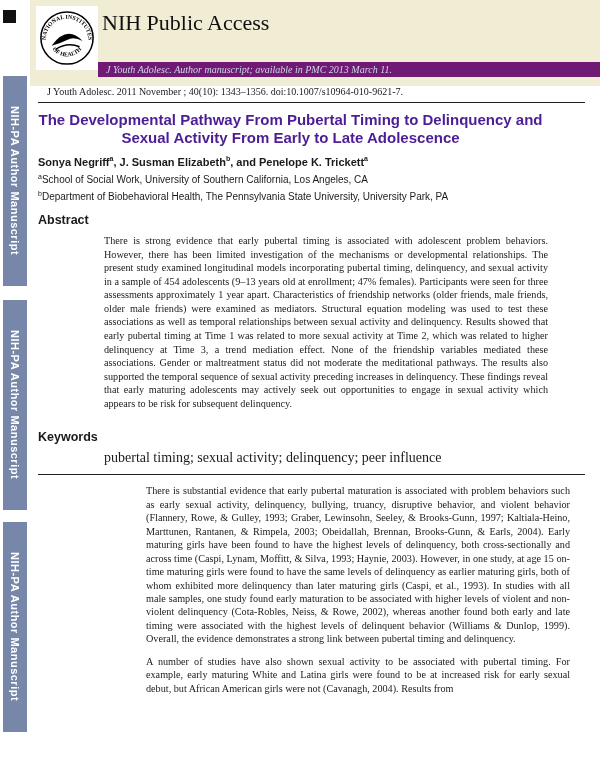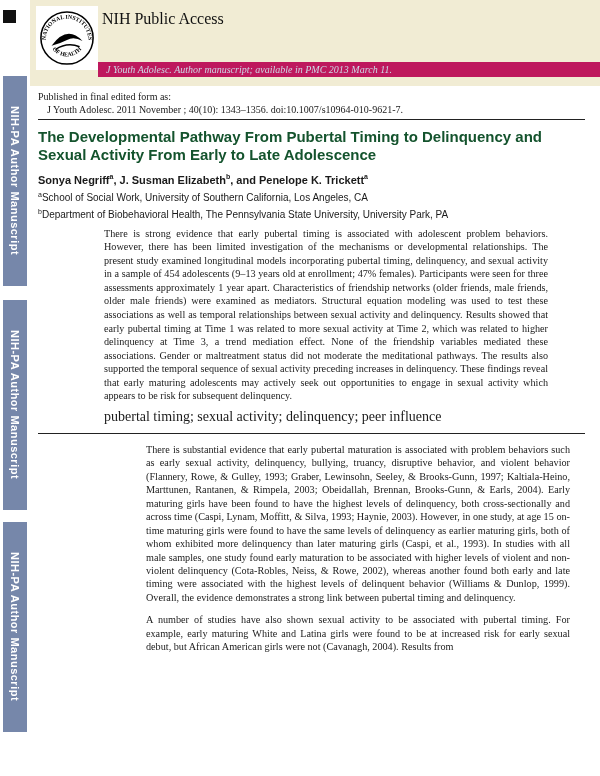--- a/index.html
+++ b/index.html
@@ -10,35 +10,35 @@
   .sidebar{position:absolute;left:0;top:0;width:30px;height:776px;background:#fff;}
   .side-seg{position:absolute;left:3px;width:24px;height:210px;background:#7687aa;
             display:flex;align-items:center;justify-content:center;}
   .side-seg span{writing-mode:vertical-rl;font-family:"Liberation Sans",sans-serif;
                  font-size:11px;font-weight:bold;color:#ffffff;white-space:nowrap;letter-spacing:.5px;}
   .seg1{top:76px;} .seg2{top:300px;} .seg3{top:522px;}
   
   .header{position:absolute;left:30px;top:0;width:570px;height:86px;background:#f1ecd4;}
   .logo-box{position:absolute;left:6px;top:6px;width:62px;height:64px;background:#ffffff;
             display:flex;align-items:center;justify-content:center;}
-  .ha-title{position:absolute;left:72px;top:10px;font-size:16px;color:#111;
+  .ha-title{position:absolute;left:72px;top:10px;font-size:22px;color:#111;
             font-family:"Liberation Serif",serif;}
   .ha-sub{position:absolute;left:72px;top:40px;font-size:15px;font-weight:bold;color:#8e2a25;
           font-family:"Liberation Serif",serif;}
-  .banner-bar{position:absolute;left:68px;top:62px;right:0;height:15px;background:#be185d;
+  .banner-bar{position:absolute;left:68px;top:62px;right:0;height:15px;background:#701a75;
               display:flex;align-items:center;}
   .banner-bar span{font-style:italic;font-size:10px;color:#cdd9e8;padding-left:8px;white-space:nowrap;}
   
   .content{position:absolute;left:38px;top:86px;width:547px;}
   .pub-line{margin-top:5px;font-size:10px;line-height:1.25;}
   .cite-line{font-size:10px;line-height:1.25;padding-left:9px;}
   .it{}
   hr.rule{border:none;border-top:1px solid #222;margin:3px 0 0 0;width:100%;}
   h1.title{margin:8px 0 0 0;font-family:"Liberation Sans",sans-serif;font-size:15px;
-           line-height:1.22;font-weight:bold;color:#14532d;max-width:505px;}
+           line-height:1.22;font-weight:bold;color:#4c1d95;max-width:505px;text-align:center;}
   .authors{margin-top:9px;font-family:"Liberation Sans",sans-serif;font-size:11px;font-weight:bold;}
   .authors sup,.affil sup{font-size:7px;vertical-align:super;line-height:0;}
   .affil{margin-top:6px;font-family:"Liberation Sans",sans-serif;font-size:10px;}
   h2.sec{margin:11px 0 0 0;font-family:"Liberation Sans",sans-serif;font-size:12.5px;font-weight:bold;}
   p.abstract{margin:7px 0 0 66px;width:444px;font-size:10.2px;line-height:1.33;text-align:justify;}
   h2.kw{margin-top:20px;}
   .keywords{margin:6px 0 1px 66px;font-size:14px;}
   hr.rule2{border:none;border-top:1px solid #222;margin:8px 0 0 0;width:100%;}
   .body-text{margin-left:100px;width:432px;}
   .body-text p{margin:9px 0 0 8px;font-size:10.2px;line-height:1.32;text-align:justify;}
@@ -75,42 +75,43 @@
       </svg>
     </div>
     <div class="ha-title">NIH Public Access</div>
     <div class="banner-bar">
       <span>J Youth Adolesc. Author manuscript; available in PMC 2013 March 11.</span>
     </div>
   </div>
 
   <div class="content">
 
-    <div class="pub-line">Published in final edited form as:</div>
     <div class="cite-line">
       <span class="it">J Youth Adolesc</span><span>. 2011 November ; 40(10): 1343–1356. doi:10.1007/s10964-010-9621-7.</span>
     </div>
 
     <hr class="rule">
 
     <h1 class="title">The Developmental Pathway From Pubertal Timing to Delinquency and Sexual Activity From Early to Late Adolescence</h1>
 
     <div class="authors">
       <span>Sonya Negriff</span><sup>a</sup><span>, </span><span>J. Susman Elizabeth</span><sup>b</sup><span>, and </span><span>Penelope K. Trickett</span><sup>a</sup>
     </div>
 
     <div class="affil">
       <sup>a</sup><span>School of Social Work, University of Southern California, Los Angeles, CA</span>
     </div>
     <div class="affil">
       <sup>b</sup><span>Department of Biobehavioral Health, The Pennsylvania State University, University Park, PA</span>
     </div>
 
+    <h2 class="sec">Abstract</h2>
     <p class="abstract">There is strong evidence that early pubertal timing is associated with adolescent problem behaviors. However, there has been limited investigation of the mechanisms or developmental relationships. The present study examined longitudinal models incorporating pubertal timing, delinquency, and sexual activity in a sample of 454 adolescents (9–13 years old at enrollment; 47% females). Participants were seen for three assessments approximately 1 year apart. Characteristics of friendship networks (older friends, male friends, older male friends) were examined as mediators. Structural equation modeling was used to test these associations as well as temporal relationships between sexual activity and delinquency. Results showed that early pubertal timing at Time 1 was related to more sexual activity at Time 2, which was related to higher delinquency at Time 3, a trend mediation effect. None of the friendship variables mediated these associations. Gender or maltreatment status did not moderate the meditational pathways. The results also supported the temporal sequence of sexual activity preceding increases in delinquency. These findings reveal that early maturing adolescents may actively seek out opportunities to engage in sexual activity which appears to be risk for subsequent delinquency.</p>
 
+    <h2 class="sec kw">Keywords</h2>
     <div class="keywords">pubertal timing; sexual activity; delinquency; peer influence</div>
 
     <hr class="rule2">
 
     <div class="body-text">
       <p>There is substantial evidence that early pubertal maturation is associated with problem behaviors such as early sexual activity, delinquency, bullying, truancy, disruptive behavior, and violent behavior (Flannery, Rowe, &amp; Gulley, 1993; Graber, Lewinsohn, Seeley, &amp; Brooks-Gunn, 1997; Kaltiala-Heino, Marttunen, Rantanen, &amp; Rimpela, 2003; Obeidallah, Brennan, Brooks-Gunn, &amp; Earls, 2004). Early maturing girls have been found to have the highest levels of delinquency, both cross-sectionally and across time (Caspi, Lynam, Moffitt, &amp; Silva, 1993; Haynie, 2003). However, in one study, at age 15 on-time maturing girls were found to have the same levels of delinquency as earlier maturing girls, both of whom exhibited more delinquency than later maturing girls (Caspi, et al., 1993). In studies with all male samples, one study found early maturation to be associated with higher levels of violent and non-violent delinquency (Cota-Robles, Neiss, &amp; Rowe, 2002), whereas another found both early and late timing were associated with the highest levels of delinquent behavior (Williams &amp; Dunlop, 1999). Overall, the evidence demonstrates a strong link between pubertal timing and delinquency.</p>
       <p>A number of studies have also shown sexual activity to be associated with pubertal timing. For example, early maturing White and Latina girls were found to be at increased risk for early sexual debut, but African American girls were not (Cavanagh, 2004). Results from</p>
     </div>
 
   </div>

